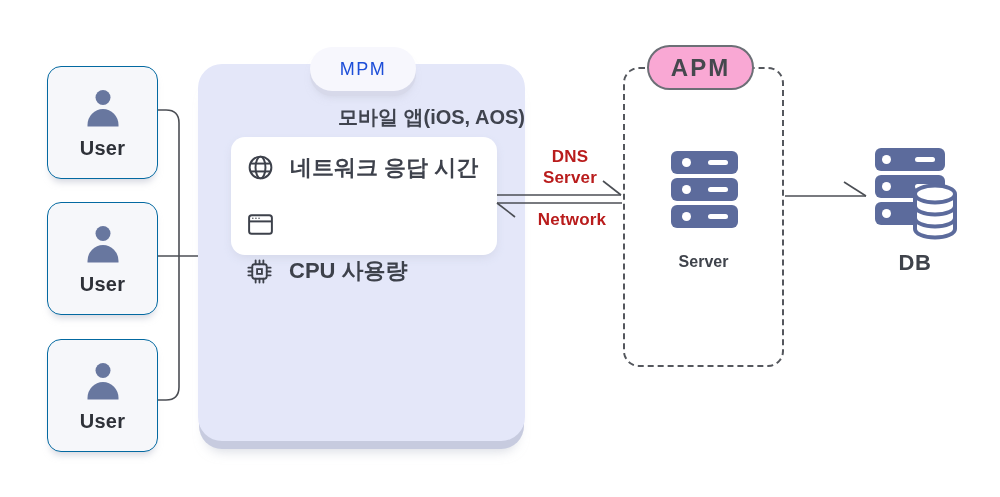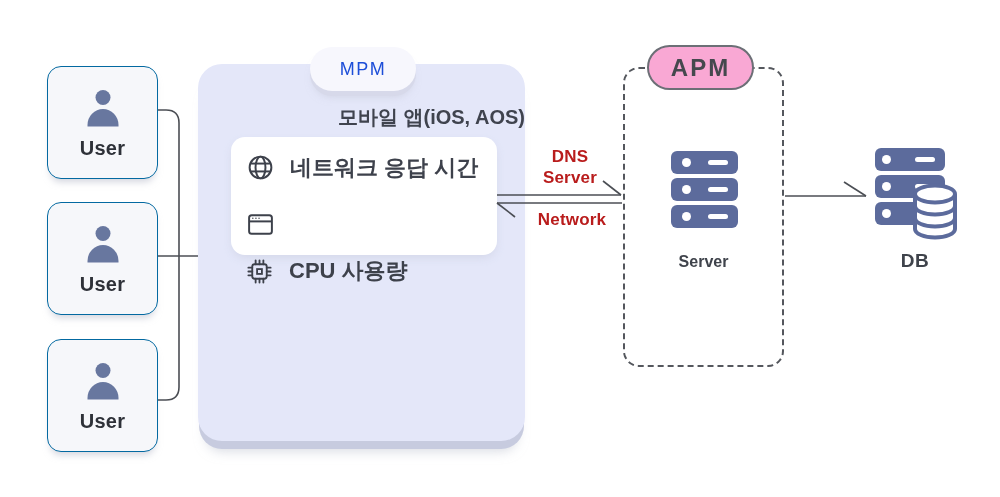--- a/index.html
+++ b/index.html
@@ -83,21 +83,21 @@
   .server-dash { width: 20px; height: 5px; border-radius: 3px; background: #fff; margin-left: auto; margin-right: 10px; }
   .server-label {
     position: absolute; left: 623px; top: 253px; width: 161px; text-align: center;
     font-size: 16px; font-weight: 700; color: #3f434b; z-index: 2;
   }
 
   
   .db-group { position: absolute; left: 875px; top: 148px; z-index: 2; }
   .db-label {
     position: absolute; left: 873px; top: 250px; width: 84px; text-align: center;
-    font-size: 19px; font-weight: 800; color: #3f434b; letter-spacing: .5px;
+    font-size: 22px; font-weight: 800; color: #3f434b; letter-spacing: .5px;
   }
 </style>
 </head>
 <body>
 
 <div class="canvas">
 
   <div class="user-box" style="top:66px">
     <span class="icon">
       <svg width="46" height="46" viewBox="0 0 46 46">

